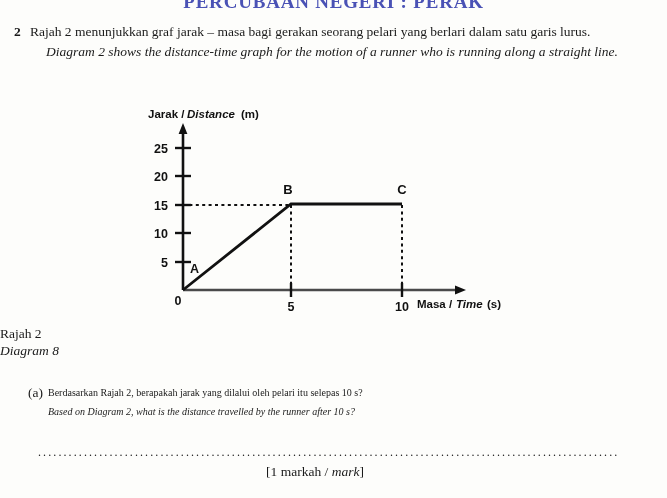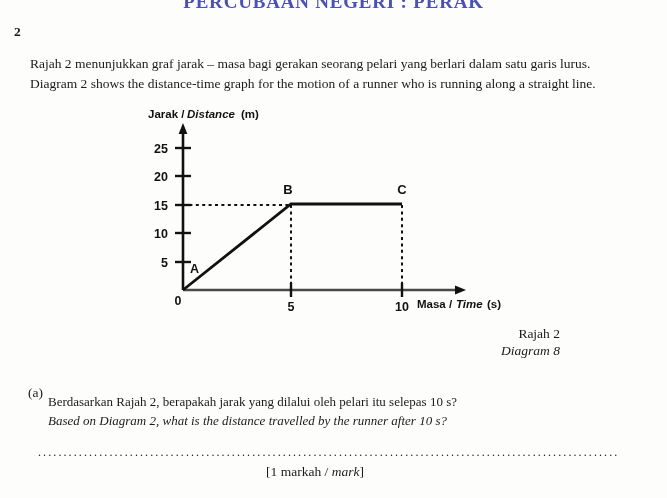--- a/index.html
+++ b/index.html
@@ -54,45 +54,46 @@
     line-height: 19px;
   }
   .q-body {
     flex: 1 1 auto;
     font-size: 13.5px;
     line-height: 19px;
   }
   .q-malay {
     text-align: justify;
     text-justify: inter-word;
-    margin-top: 32px;
   }
   .q-english {
+    font-style: italic;
     text-align: justify;
     text-justify: inter-word;
     margin-top: 1px;
+    margin-left: 16px;
   }
 
   
   .figure {
     position: absolute;
     top: 105px;
     left: 0;
     width: 577px;
     height: 255px;
   }
   .figure svg {
     display: block;
   }
   .fig-caption {
     position: absolute;
     top: 325px;
     left: 0;
     width: 560px;
-    text-align: right;
+    text-align: left;
     font-size: 13.5px;
     line-height: 17px;
   }
   .cap-malay { }
   .cap-english { font-style: italic; }
 
   
   .part-a {
     position: absolute;
     top: 383px;
@@ -104,23 +105,22 @@
   .a-label {
     flex: 0 0 40px;
     width: 40px;
     font-size: 13.5px;
     padding-left: 20px;
     box-sizing: border-box;
     line-height: 19px;
   }
   .a-body {
     flex: 1 1 auto;
-    font-size: 13px;
-    line-height: 19px;
-    margin-top: 9px;
+    font-size: 10px;
+    line-height: 19px;
   }
   .a-malay { }
   .a-english { font-style: italic; }
 
   
   .answer-line {
     position: absolute;
     top: 448px;
     left: 38px;
     width: 580px;

